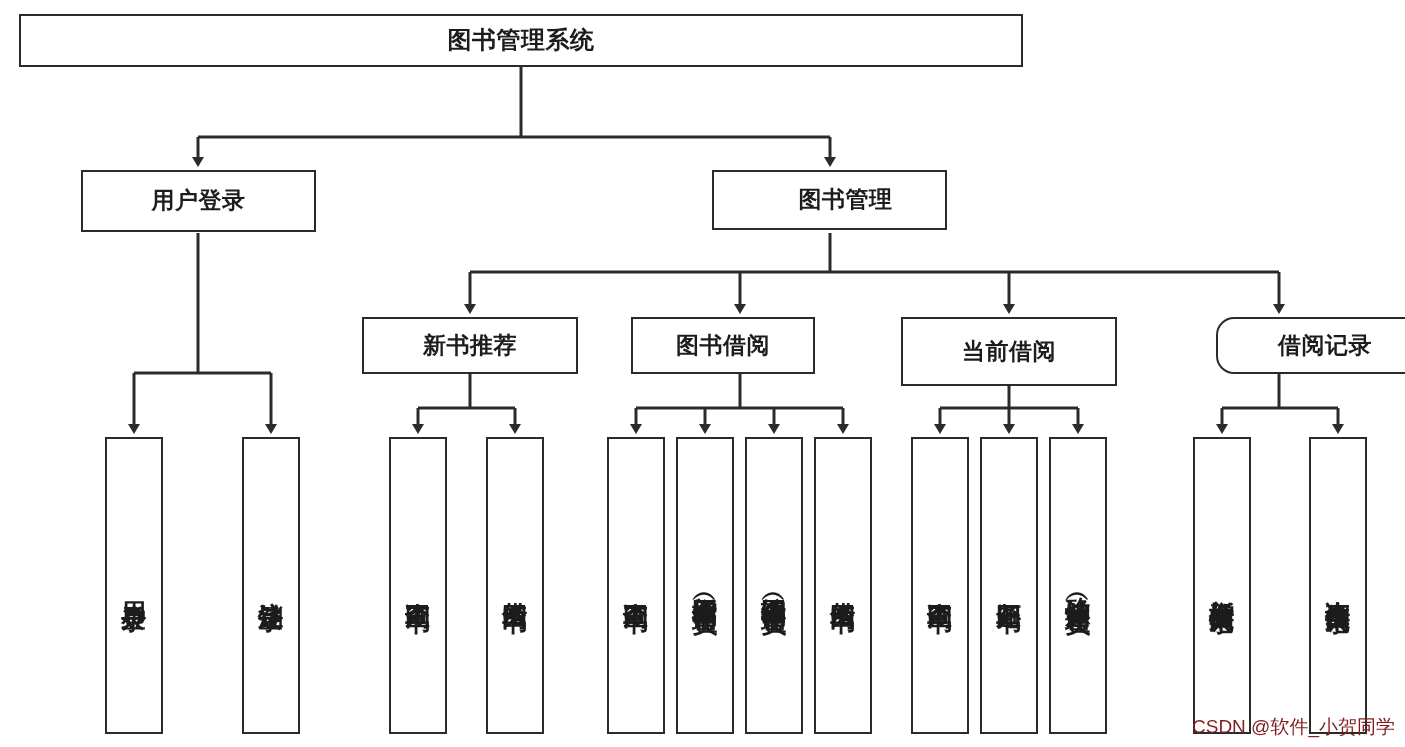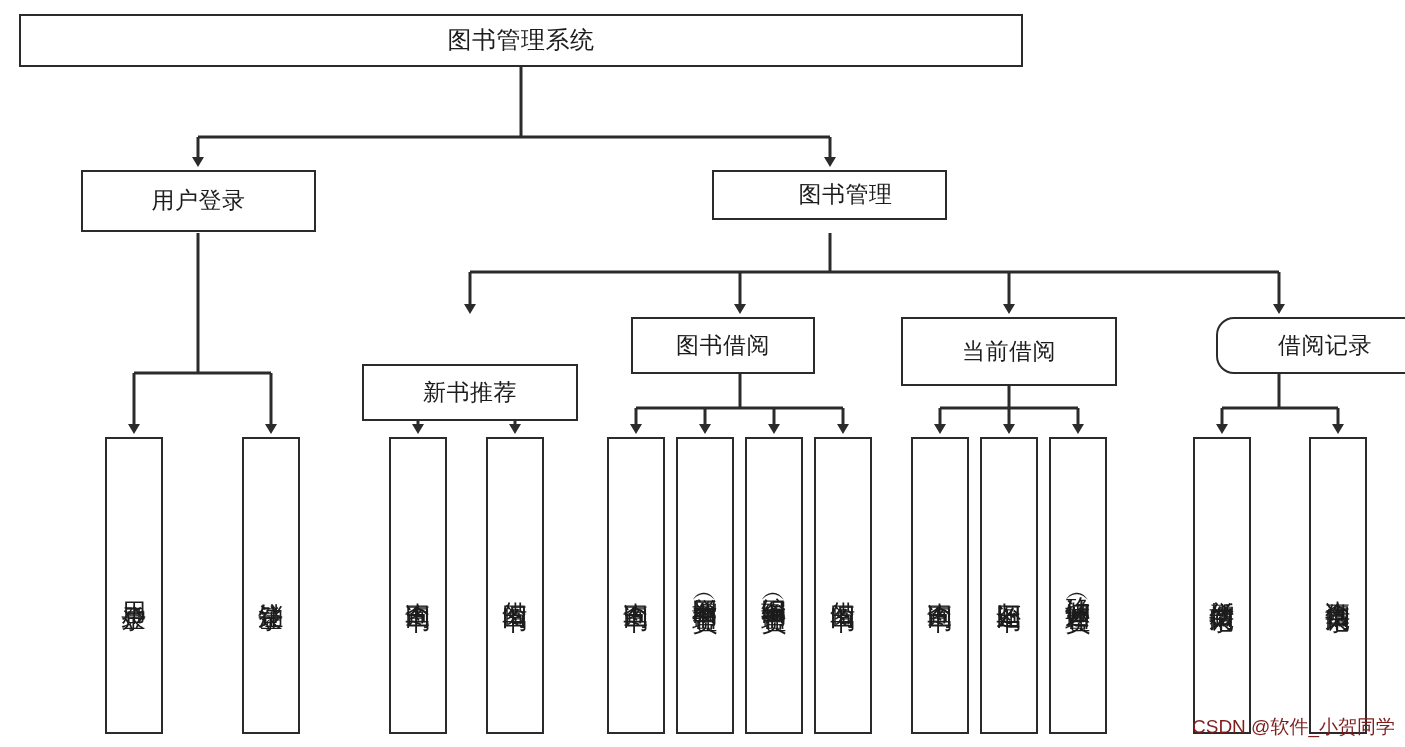--- a/index.html
+++ b/index.html
@@ -27,20 +27,21 @@
   .node {
     position: absolute;
     box-sizing: border-box;
     background: #ffffff;
     border: 2px solid #2b2b2b;
     display: flex;
     align-items: center;
     justify-content: center;
     color: #1c1c1c;
     z-index: 2;
+    font-weight: bold;
   }
   .node .label {
     display: block;
     text-align: center;
     line-height: 1.18;
     letter-spacing: 0.5px;
   }
   
   .node.horiz .label {
     font-size: 23px;
@@ -127,25 +128,25 @@
     </g>
   </svg>
 
   <div class="node horiz root" style="left:19px; top:14px; width:1004px; height:53px;">
     <span class="label">图书管理系统</span>
   </div>
 
   <div class="node horiz" style="left:81px; top:170px; width:235px; height:62px;">
     <span class="label">用户登录</span>
   </div>
-  <div class="node horiz" style="left:712px; top:170px; width:235px; height:50px;padding-left:32px;">
+  <div class="node horiz" style="left:712px; top:170px; width:235px; height:60px;padding-left:32px;">
     <span class="label">图书管理</span>
   </div>
 
-  <div class="node horiz" style="left:362px; top:317px; width:216px; height:57px;margin-top:47px;">
+  <div class="node horiz" style="left:362px; top:317px; width:216px; height:57px;">
     <span class="label">新书推荐</span>
   </div>
   <div class="node horiz" style="left:631px; top:317px; width:184px; height:57px;">
     <span class="label">图书借阅</span>
   </div>
   <div class="node horiz" style="left:901px; top:317px; width:216px; height:69px;">
     <span class="label">当前借阅</span>
   </div>
   <div class="node horiz" style="left:1216px; top:317px; width:218px; height:57px;border-radius:18px;">
     <span class="label">借阅记录</span>

